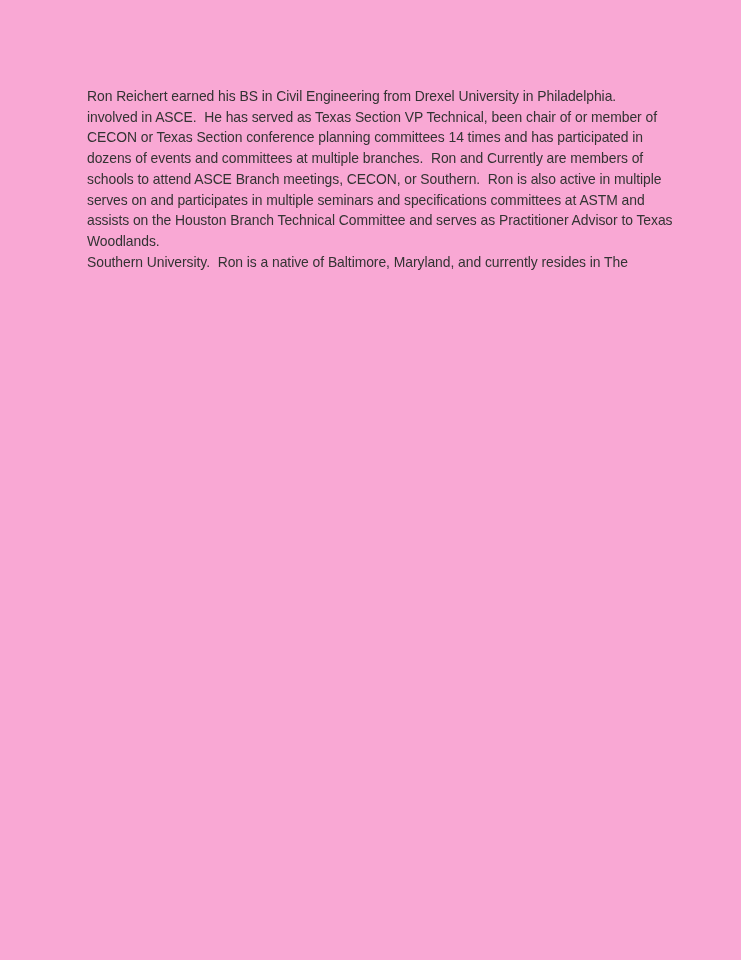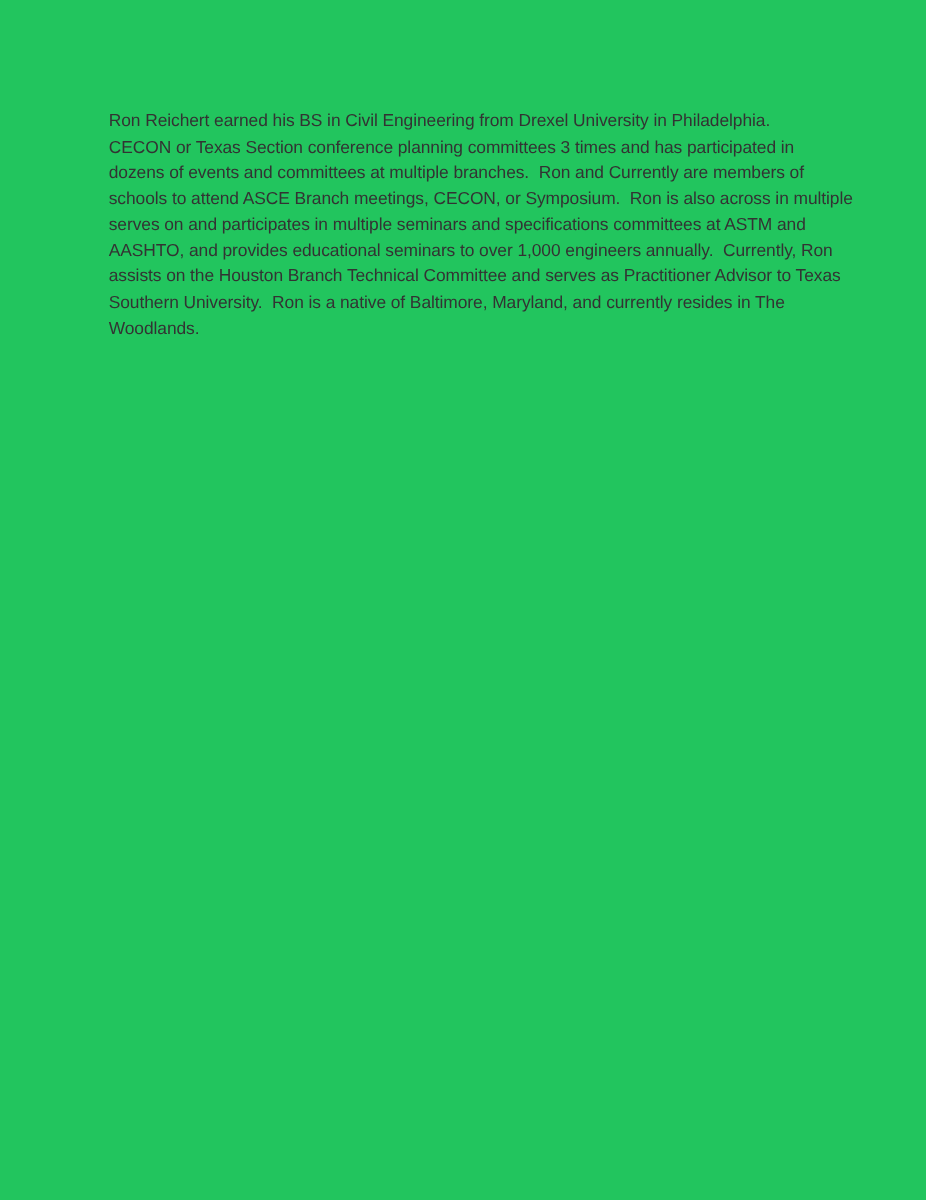--- a/index.html
+++ b/index.html
@@ -4,21 +4,21 @@
 <style>
   html, body {
     margin: 0;
     padding: 0;
     background: #ffffff;
   }
   .page {
     position: relative;
     width: 741px;
     height: 960px;
-    background: #22c55e;
+    background: #f9a8d4;
     overflow: hidden;
     font-family: "Liberation Sans", sans-serif;
   }
   .paragraph {
     position: absolute;
     left: 87px;
     top: 86px;
     width: 600px;
     color: #333333;
     font-size: 13.9px;
@@ -28,22 +28,22 @@
   .line {
     white-space: pre; 
   }
 </style>
 </head>
 <body>
 
 <div class="page">
   <div class="paragraph">
     <div class="line">Ron Reichert earned his BS in Civil Engineering from Drexel University in Philadelphia.</div>
-    <div class="line">CECON or Texas Section conference planning committees 3 times and has participated in</div>
+    <div class="line">involved in ASCE.  He has served as Texas Section VP Technical, been chair of or member of</div>
+    <div class="line">CECON or Texas Section conference planning committees 14 times and has participated in</div>
     <div class="line">dozens of events and committees at multiple branches.  Ron and Currently are members of</div>
-    <div class="line">schools to attend ASCE Branch meetings, CECON, or Symposium.  Ron is also across in multiple</div>
+    <div class="line">schools to attend ASCE Branch meetings, CECON, or Southern.  Ron is also active in multiple</div>
     <div class="line">serves on and participates in multiple seminars and specifications committees at ASTM and</div>
-    <div class="line">AASHTO, and provides educational seminars to over 1,000 engineers annually.  Currently, Ron</div>
     <div class="line">assists on the Houston Branch Technical Committee and serves as Practitioner Advisor to Texas</div>
+    <div class="line">Woodlands.</div>
     <div class="line">Southern University.  Ron is a native of Baltimore, Maryland, and currently resides in The</div>
-    <div class="line">Woodlands.</div>
   </div>
 </div>
 
 </body></html>

